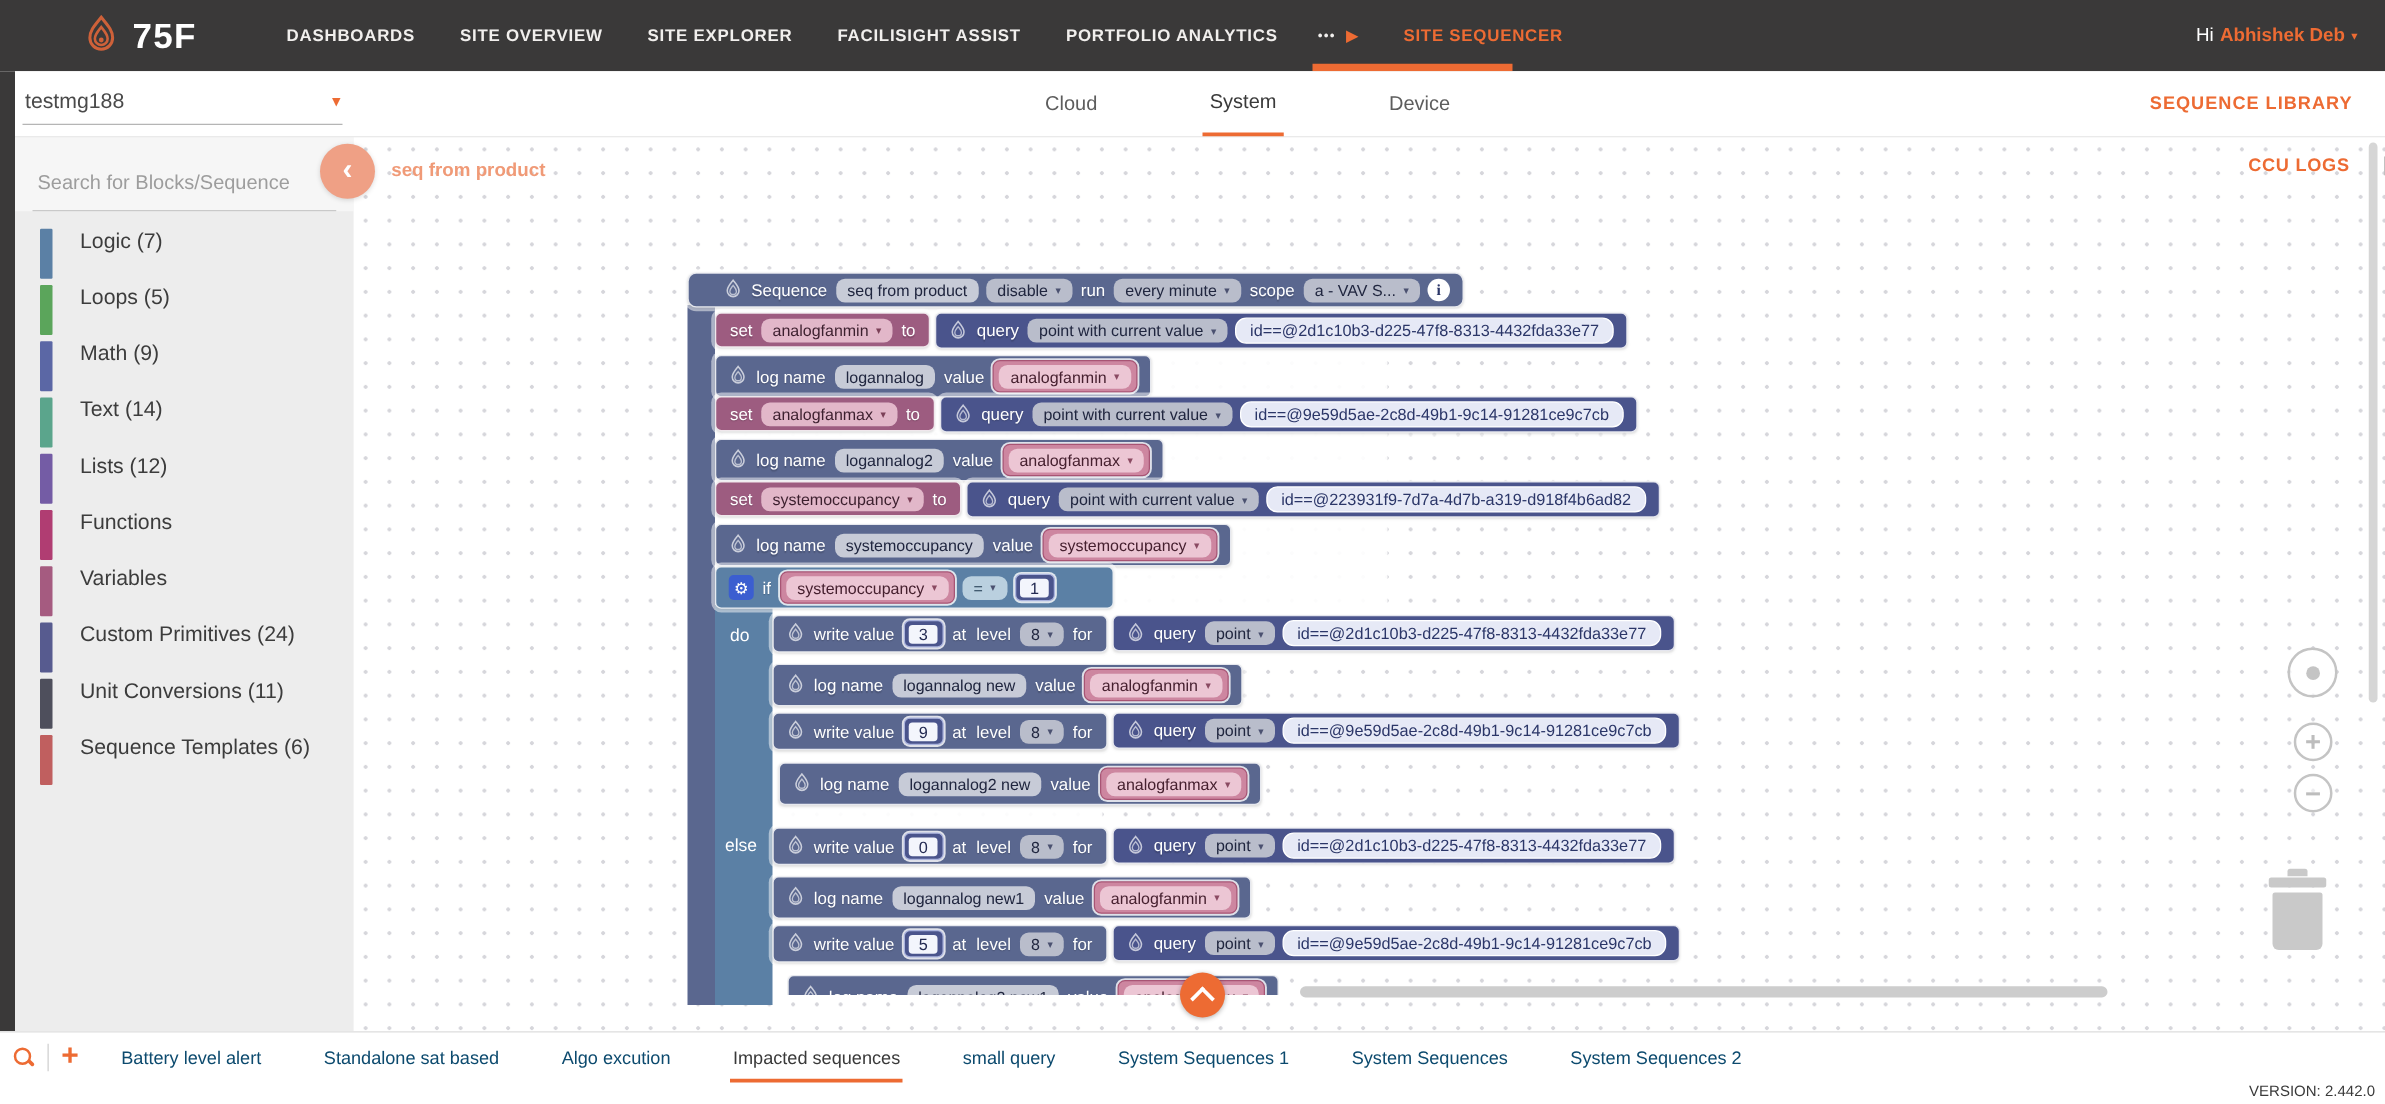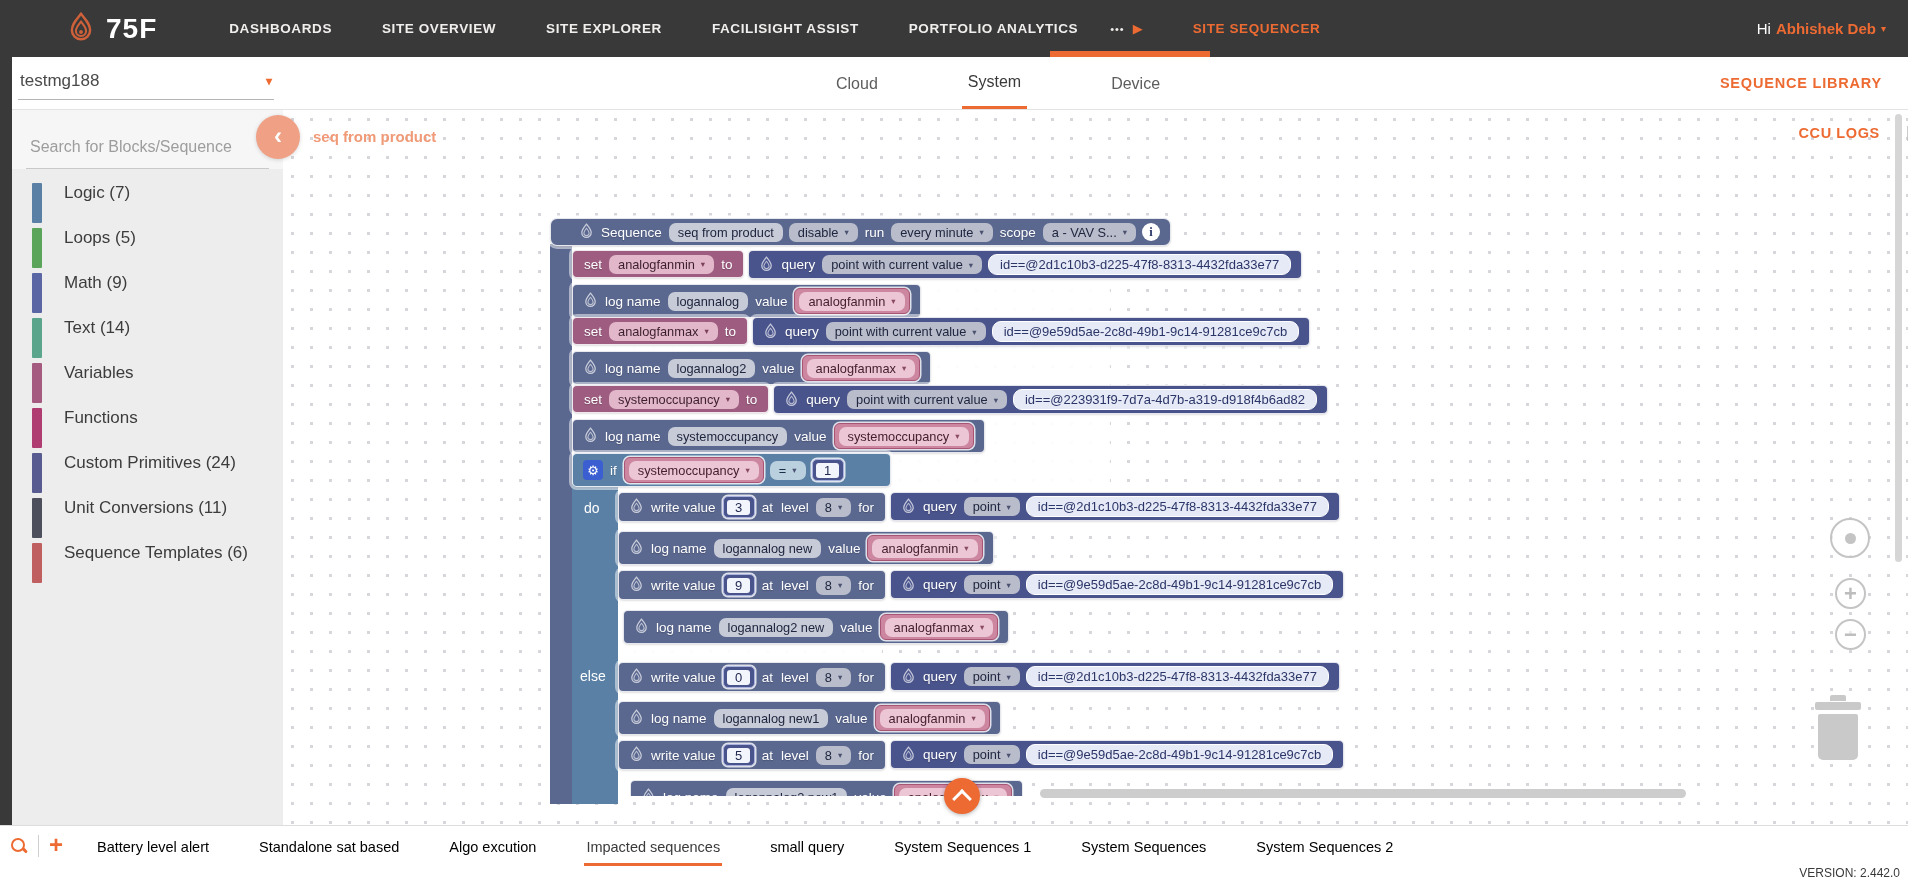--- a/index.html
+++ b/index.html
@@ -3,21 +3,21 @@
 <meta charset="utf-8">
 <style>
   html,body{margin:0;padding:0;background:#fff;}
   *{box-sizing:border-box;}
   .app{position:relative;width:1908px;height:883px;overflow:hidden;font-family:"Liberation Sans",sans-serif;background:#fff;}
 
   
   .nav{position:absolute;left:0;top:0;width:1908px;height:57px;background:#3a3939;display:flex;align-items:center;}
   .logo{display:flex;align-items:center;margin-left:66px;gap:10px;}
   .logo-text{color:#fff;font-size:28px;font-weight:bold;letter-spacing:1px;}
-  .nav-items{display:flex;align-items:center;gap:50px;margin-left:72px;}
+  .nav-items{display:flex;align-items:center;gap:36px;margin-left:72px;}
   .nav-item{color:#f1efed;font-size:13.5px;font-weight:bold;letter-spacing:.6px;white-space:nowrap;cursor:pointer;}
   .nav-more{display:flex;align-items:center;gap:8px;color:#f1efed;}
   .more-dots{font-size:11px;letter-spacing:1px;}
   .more-arrow{color:#ed6b33;font-size:13px;}
   .nav-item.active{color:#ed6b33;position:relative;}
   .nav-active-bar{position:absolute;left:1050px;top:51px;width:160px;height:6px;background:#ed6b33;}
   .nav-user{position:absolute;right:22px;top:0;height:57px;display:flex;align-items:center;gap:5px;font-size:15px;}
   .nav-user .hi{color:#fff;}
   .nav-user .uname{color:#ed6b33;font-weight:bold;}
   .nav-user .caret{color:#ed6b33;font-size:10px;}
@@ -102,21 +102,21 @@
 
   
   .bottombar{position:absolute;left:0;top:825px;width:1908px;height:58px;background:#fff;border-top:1px solid #ddd;}
   .bb-icons{position:absolute;left:10px;top:9px;display:flex;align-items:center;gap:10px;}
   .mag{position:relative;width:18px;height:18px;cursor:pointer;}
   .mag::before{content:"";position:absolute;left:1px;top:1px;width:10px;height:10px;border:2.5px solid #ed6b33;border-radius:50%;}
   .mag::after{content:"";position:absolute;left:12px;top:12px;width:6px;height:2.5px;background:#ed6b33;transform:rotate(45deg);border-radius:2px;}
   .bb-sep{width:1px;height:22px;background:#cfcfcf;}
   .bb-plus{color:#ed6b33;font-size:24px;font-weight:bold;line-height:1;cursor:pointer;margin-top:-2px;}
   .bb-tabs{position:absolute;left:95px;top:0;height:42px;display:flex;gap:46px;align-items:center;}
-  .bb-tab{font-size:14.5px;color:#000000;padding:11px 2px 8px 2px;cursor:pointer;border-bottom:3px solid transparent;white-space:nowrap;}
+  .bb-tab{font-size:14.5px;color:#0c4a6e;padding:11px 2px 8px 2px;cursor:pointer;border-bottom:3px solid transparent;white-space:nowrap;}
   .bb-tab.active{color:#3a3a3a;border-bottom-color:#ed6b33;}
   .version{position:absolute;right:8px;bottom:3px;font-size:12px;color:#3a3a3a;}
 </style>
 </head>
 <body>
 
 <div class="app">
 
   <header class="nav">
     <div class="logo">
@@ -181,26 +181,30 @@
         </div>
         <div class="cat-row">
           <span class="cat-bar" style="background: rgb(91, 103, 165);"></span>
           <span class="cat-label">Math (9)</span>
         </div>
         <div class="cat-row">
           <span class="cat-bar" style="background: rgb(91, 165, 140);"></span>
           <span class="cat-label">Text (14)</span>
         </div>
         <div class="cat-row">
+          <span class="cat-bar" style="background: rgb(116, 92, 165);"></span>
+          <span class="cat-label">Lists (12)</span>
+        </div>
+        <div class="cat-row">
+          <span class="cat-bar" style="background: rgb(176, 61, 114);"></span>
+          <span class="cat-label">Functions</span>
+        </div>
+        <div class="cat-row">
           <span class="cat-bar" style="background: rgb(165, 91, 128);"></span>
           <span class="cat-label">Variables</span>
-        </div>
-        <div class="cat-row">
-          <span class="cat-bar" style="background: rgb(176, 61, 114);"></span>
-          <span class="cat-label">Functions</span>
         </div>
         <div class="cat-row">
           <span class="cat-bar" style="background: rgb(87, 91, 143);"></span>
           <span class="cat-label">Custom Primitives (24)</span>
         </div>
         <div class="cat-row">
           <span class="cat-bar" style="background: rgb(78, 79, 92);"></span>
           <span class="cat-label">Unit Conversions (11)</span>
         </div>
         <div class="cat-row">

